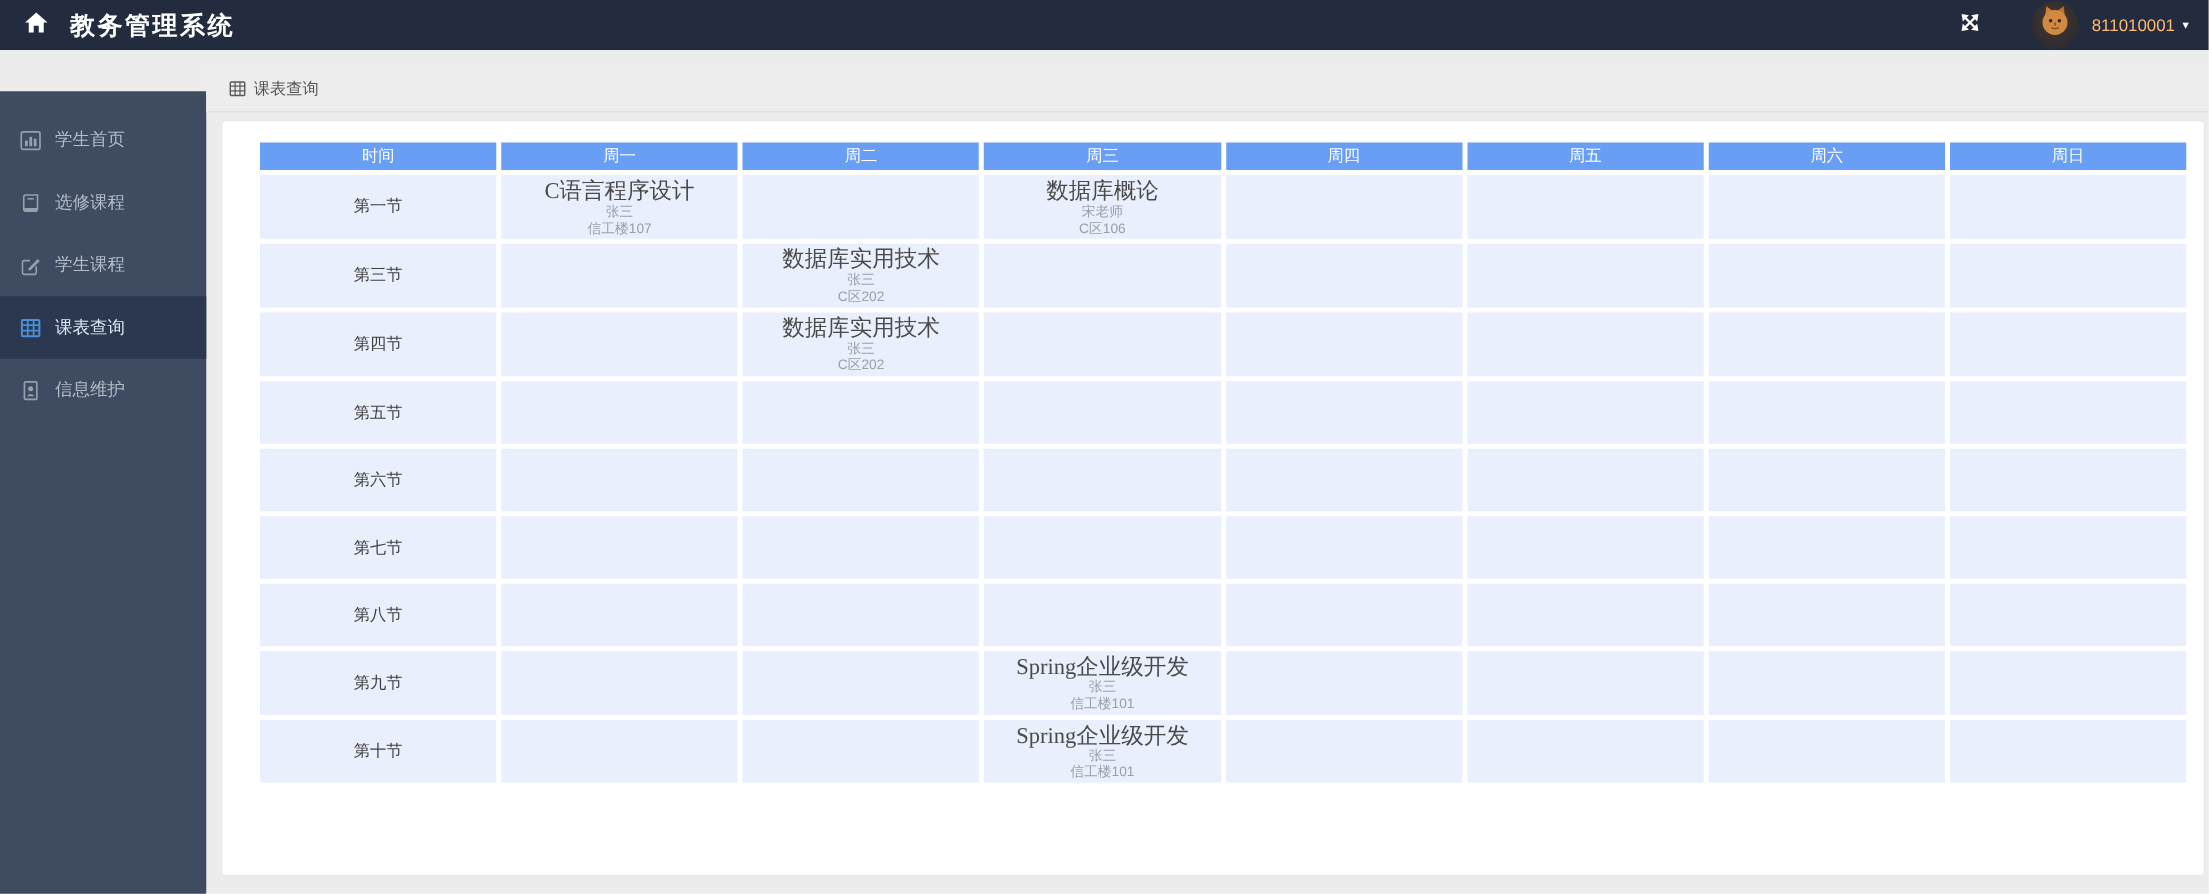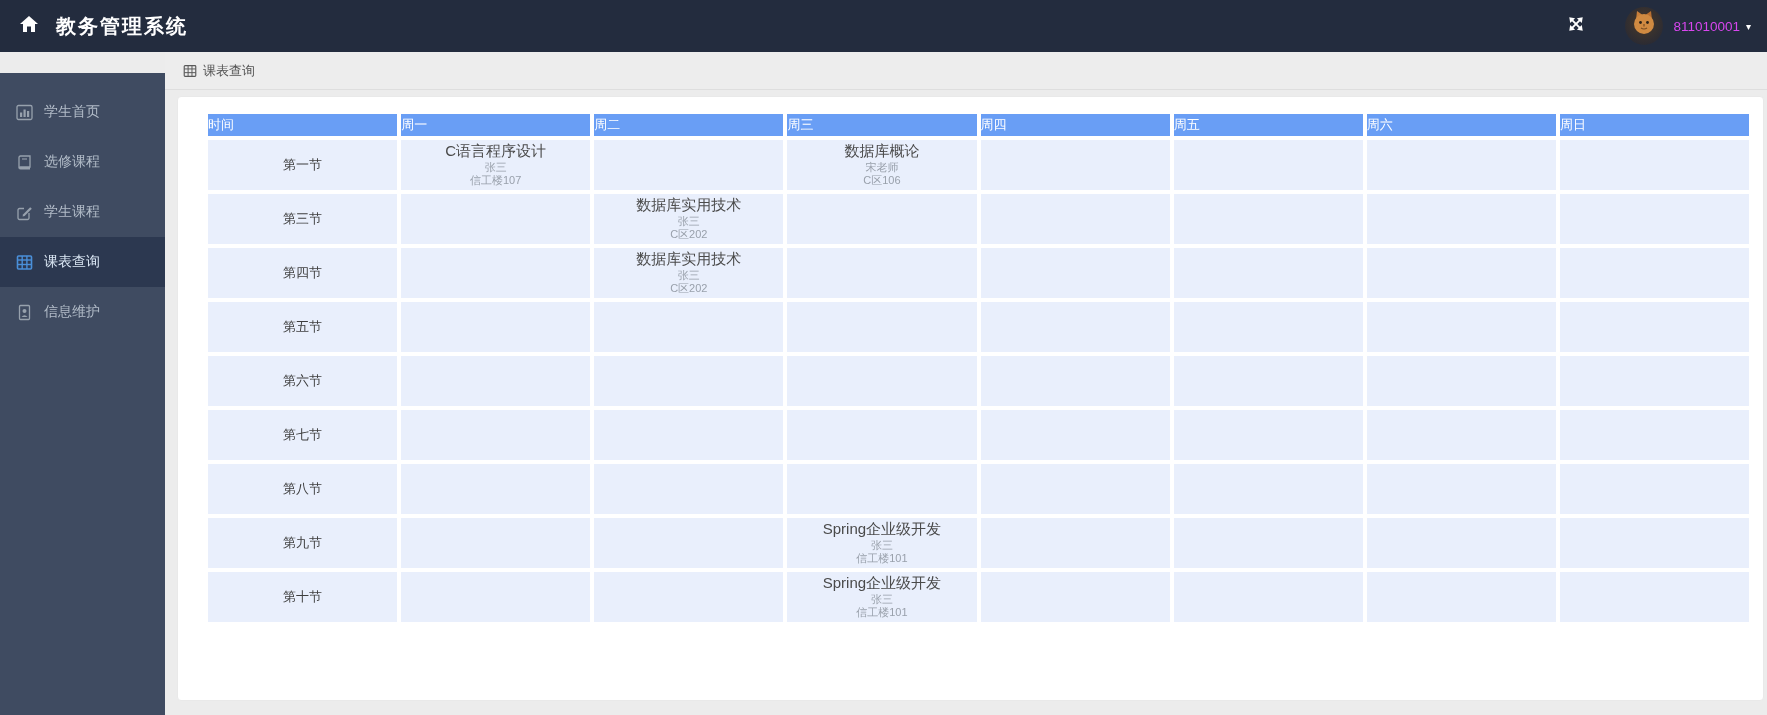--- a/index.html
+++ b/index.html
@@ -4,36 +4,36 @@
 <style>
   * { margin:0; padding:0; box-sizing:border-box; }
   html,body { width:1767px; height:715px; overflow:hidden; }
   body {
     font-family:"Liberation Sans","DejaVu Sans",sans-serif;
     background:#ececec;
     position:relative;
   }
   
   .navbar {
-    position:absolute; left:0; top:0; width:1767px; height:52px;
+    position:absolute; left:0; top:0; width:1767px; height:40px;
     background:var(--navbar-bg,#232c3e);
     display:flex; align-items:center; justify-content:space-between;
     color:#fff; z-index:10;
   }
   .nav-left { display:flex; align-items:center; padding-left:14px; }
   .home-btn { width:30px; height:30px; display:flex; align-items:center; justify-content:center; cursor:pointer; }
   .app-title { font-size:20px; font-weight:600; letter-spacing:2px; margin-left:12px; color:#fff; }
   .nav-right { display:flex; align-items:center; padding-right:16px; }
   .fullscreen-btn { width:34px; height:34px; display:flex; align-items:center; justify-content:center; cursor:pointer; margin-right:32px; }
   .avatar {
     width:38px; height:38px; border-radius:50%; overflow:hidden;
     background:radial-gradient(circle at 50% 42%, #4a3a28 0%, #2b2b33 75%);
     display:flex; align-items:center; justify-content:center; cursor:pointer;
   }
-  .user-name { font-size:13.5px; color:#d946ef; margin-left:10px; cursor:pointer; }
+  .user-name { font-size:13.5px; color:#fdba74; margin-left:10px; cursor:pointer; }
   .caret { font-size:10px; color:#fff; margin-left:6px; cursor:pointer; }
 
   
   .sidebar {
     position:absolute; left:0; top:52px; width:165px; height:663px;
     background:var(--sidebar-bg,#3f4b61); padding-top:14px;margin-top:21px;
   }
   .side-item {
     height:50px; display:flex; align-items:center; padding-left:15px;
     color:#b3bdc9; font-size:14px; cursor:pointer;
@@ -56,28 +56,28 @@
     margin:6px 3px 0 12px; width:1587px; height:605px;
     background:#fff; border-radius:4px; border:1px solid #e9e9e9;
     padding:13px 10px 20px 26px;
   }
   table.timetable {
     width:100%; border-collapse:separate; border-spacing:4px; table-layout:fixed;
     background:#fff;
   }
   table.timetable th {
     background:var(--header-blue,#699ef5); color:#fff; font-weight:400;
-    font-size:13px; height:22px; padding:2px 0; text-align:left;
+    font-size:13px; height:22px; padding:2px 0; text-align:center;
   }
   table.timetable td {
     background:var(--cell-bg,#e9effc); height:50px; text-align:center;
     vertical-align:middle; padding:1px 2px;
   }
   td.time-cell { color:#3e3e3e; font-size:13px; }
-  .course-name { font-size:15px; color:#4a4a4a; line-height:1.25; }
+  .course-name { font-size:18px; color:#4a4a4a; line-height:1.25;font-family:Liberation Serif, serif; }
   .course-teacher, .course-room { font-size:11px; color:#99a0ab; line-height:1.2; }
 </style>
 </head>
 <body>
 
 <div class="navbar">
   <div class="nav-left">
     <div class="home-btn">
       <span>
         <svg width="20" height="20" viewBox="0 0 20 20">

